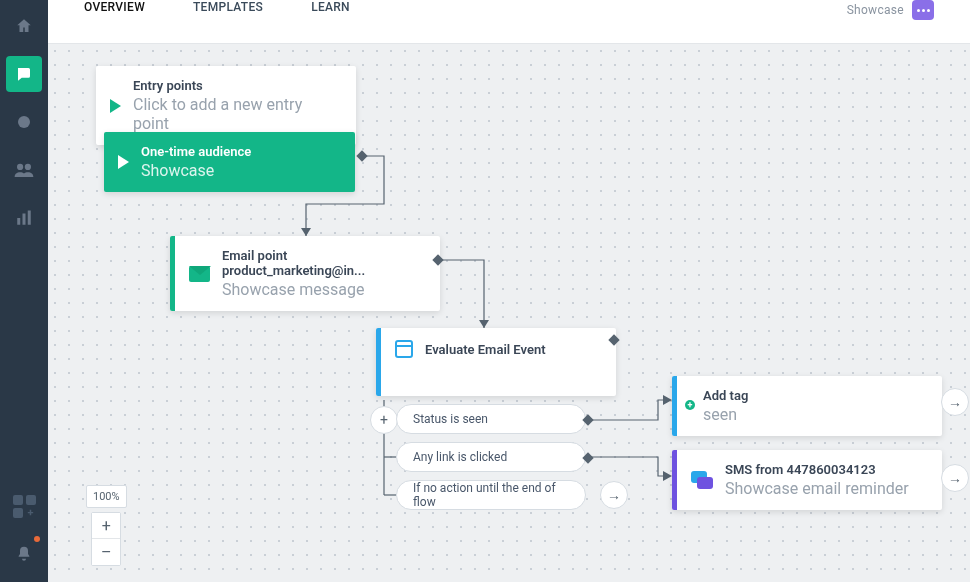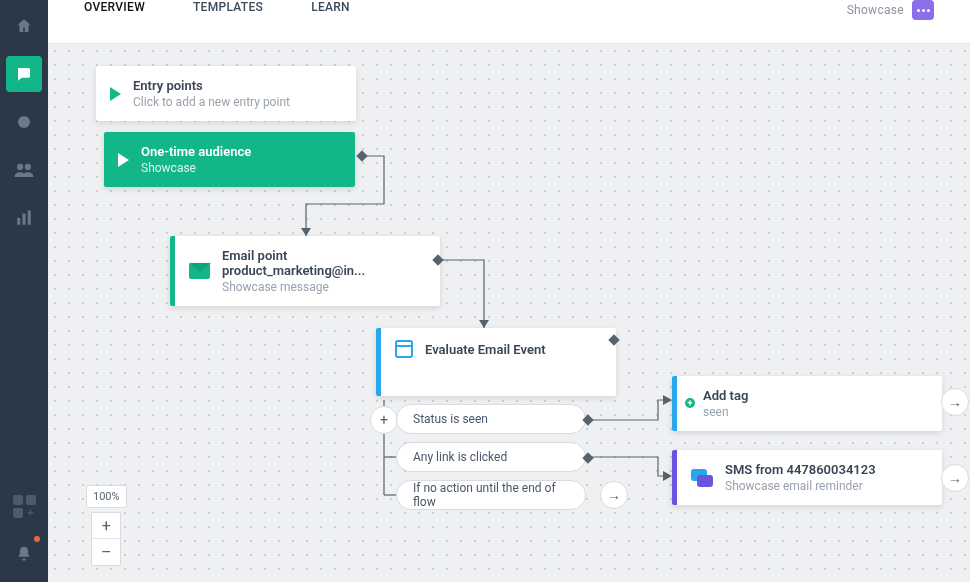--- a/index.html
+++ b/index.html
@@ -17,21 +17,21 @@
 .feedback-icon{width:22px;height:20px;background:#8a6fe8;border-radius:4px;position:relative;display:flex;align-items:center;justify-content:center}
 .feedback-icon::after{content:"";position:absolute;bottom:-4px;right:4px;border:4px solid transparent;border-top-color:#8a6fe8}
 .feedback-dots{display:flex;gap:2px}
 .feedback-dots span{width:3px;height:3px;background:#fff;border-radius:50%}
 .canvas{flex:1;position:relative;overflow:hidden;background-image:radial-gradient(#c9cfd6 1px,transparent 1px);background-size:14px 14px;background-position:0 0}
 .card{position:absolute;background:#fff;border-radius:2px;box-shadow:0 2px 6px rgba(0,0,0,.12);display:flex;align-items:flex-start}
 .card .accent{width:5px;align-self:stretch;border-radius:2px 0 0 2px}
 .card .body{padding:12px 16px 12px 14px;display:flex;align-items:center;gap:12px;flex:1}
 .card .txt{display:flex;flex-direction:column;gap:2px}
 .title{font-size:13px;font-weight:600;color:#3a4656}
-.sub{font-size:12px;color:#98a2ad}
+.sub{font-size:16px;color:#98a2ad}
 .entry{left:48px;top:22px;width:260px}
 .audience{left:56px;top:88px;width:251px;background:#13b688}
 .audience .title,.audience .sub{color:#fff}
 .audience .sub{opacity:.85}
 .email{left:122px;top:192px;width:270px}
 .email .accent{background:#13b688}
 .evaluate{left:328px;top:284px;width:240px;height:68px}
 .evaluate .accent{background:#2aa7ea}
 .addtag{left:624px;top:332px;width:270px}
 .addtag .accent{background:#2aa7ea}

